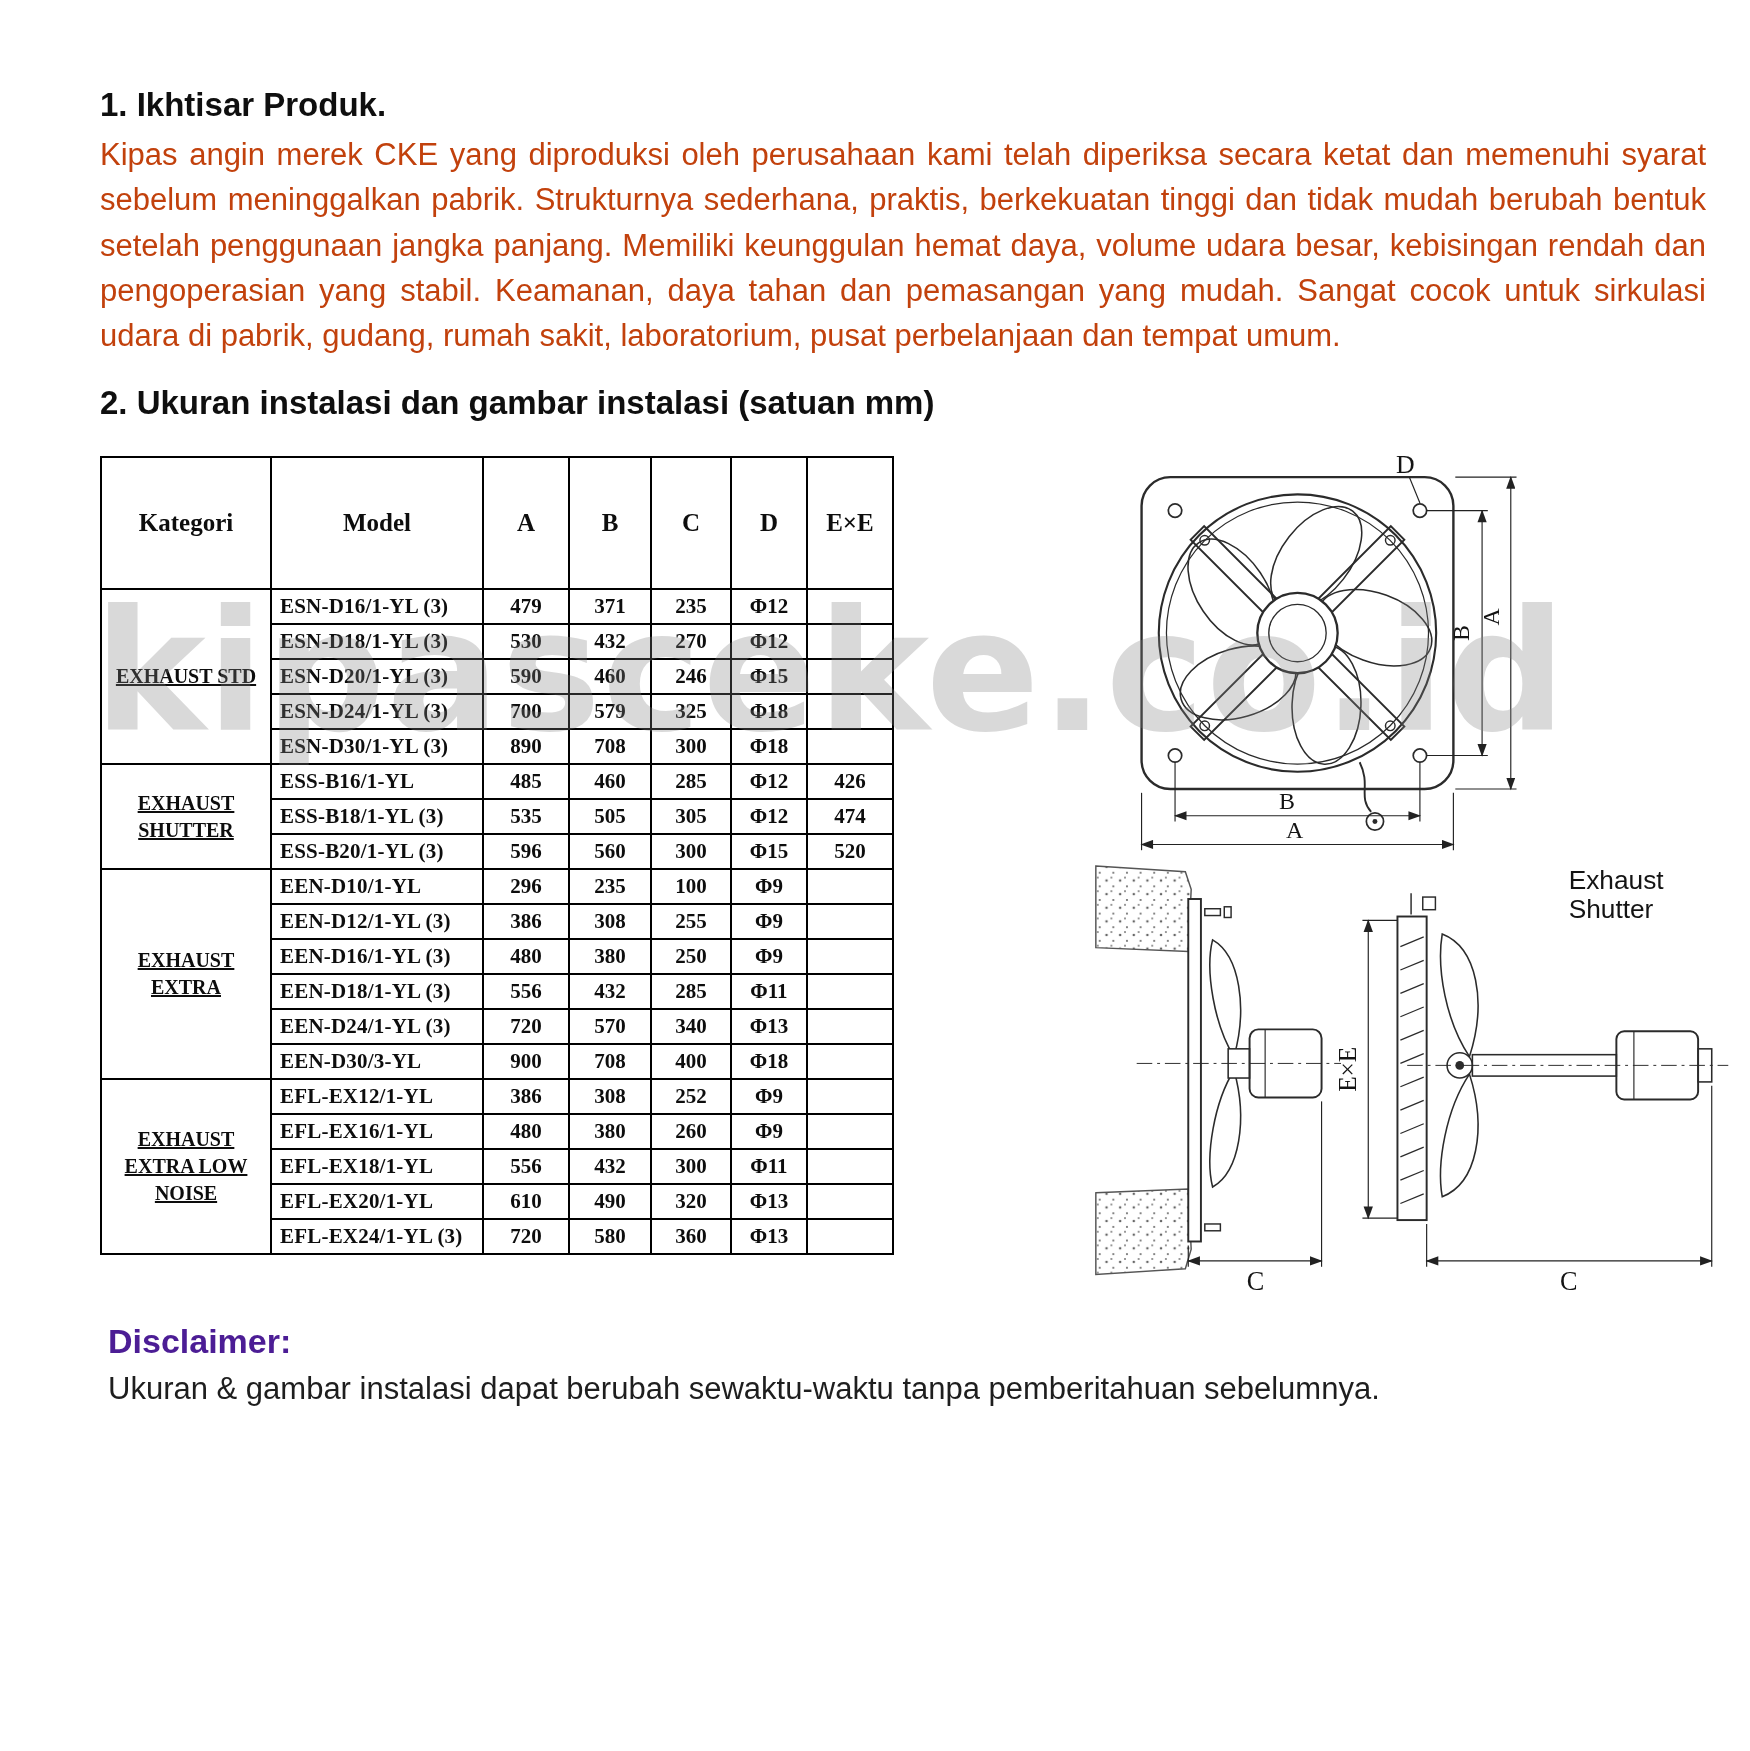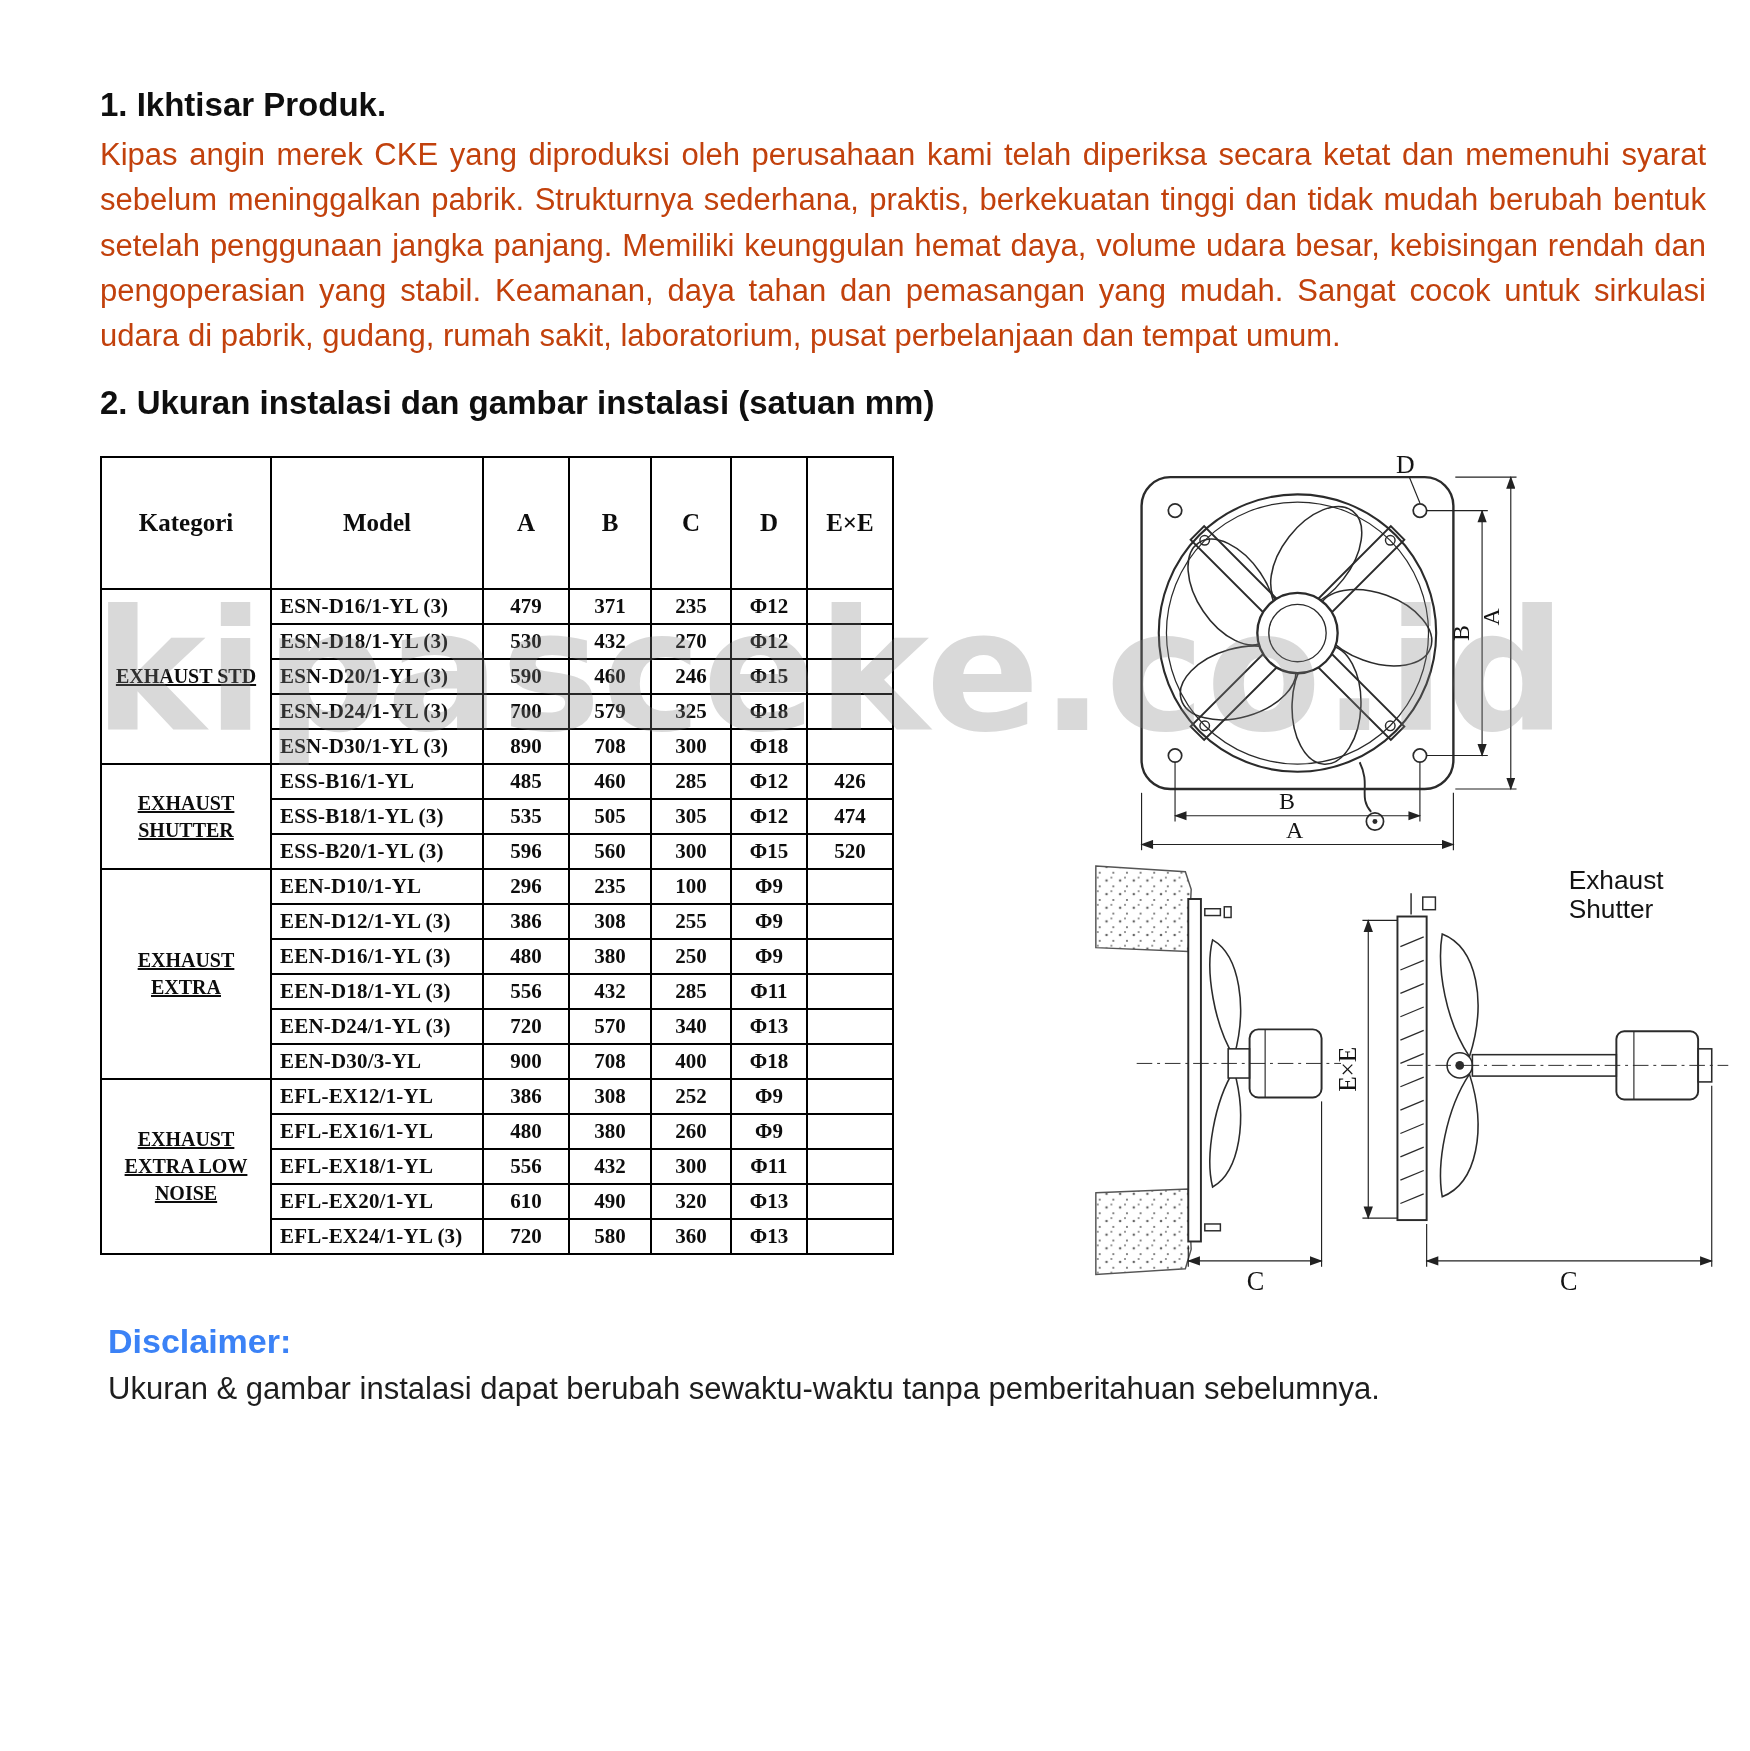--- a/index.html
+++ b/index.html
@@ -27,21 +27,21 @@
   .front-view { margin-left:58px; }
   .side-view { margin-left:16px; margin-top:4px; }
   svg text { font-family:"Liberation Serif", serif; fill:#141414; }
   svg text.sanslabel { font-family:"Liberation Sans", sans-serif; fill:#141414; }
   .watermark {
     position:absolute; left:-6px; top:118px; z-index:5; pointer-events:none;
     font-family:"DejaVu Sans", sans-serif; font-weight:bold; font-size:168px;
     color:rgba(130,130,130,0.30); white-space:nowrap; letter-spacing:1px;text-align:right;
   }
   .disclaimer { margin-top:26px; padding-left:8px; }
-  .disc-title { font-size:34px; font-weight:bold; color:#3b82f6; }
+  .disc-title { font-size:34px; font-weight:bold; color:#4c1d95; }
   .disc-body { font-size:31px; margin-top:10px; color:#1e1e1e; }
 </style>
 </head>
 <body>
 
 <div class="page">
   <div class="inner">
 
     <div class="sec-title">1. Ikhtisar Produk.</div>
     <div class="body-text">Kipas angin merek CKE yang diproduksi oleh perusahaan kami telah diperiksa secara ketat dan memenuhi syarat sebelum meninggalkan pabrik. Strukturnya sederhana, praktis, berkekuatan tinggi dan tidak mudah berubah bentuk setelah penggunaan jangka panjang. Memiliki keunggulan hemat daya, volume udara besar, kebisingan rendah dan pengoperasian yang stabil. Keamanan, daya tahan dan pemasangan yang mudah. Sangat cocok untuk sirkulasi udara di pabrik, gudang, rumah sakit, laboratorium, pusat perbelanjaan dan tempat umum.</div>

